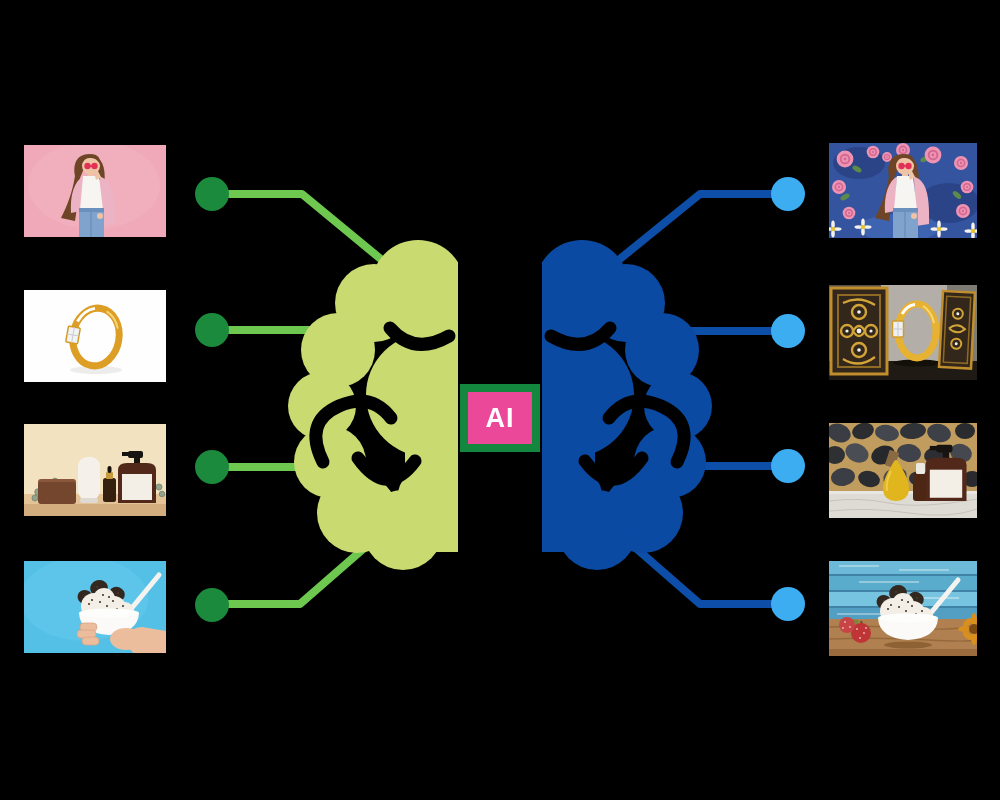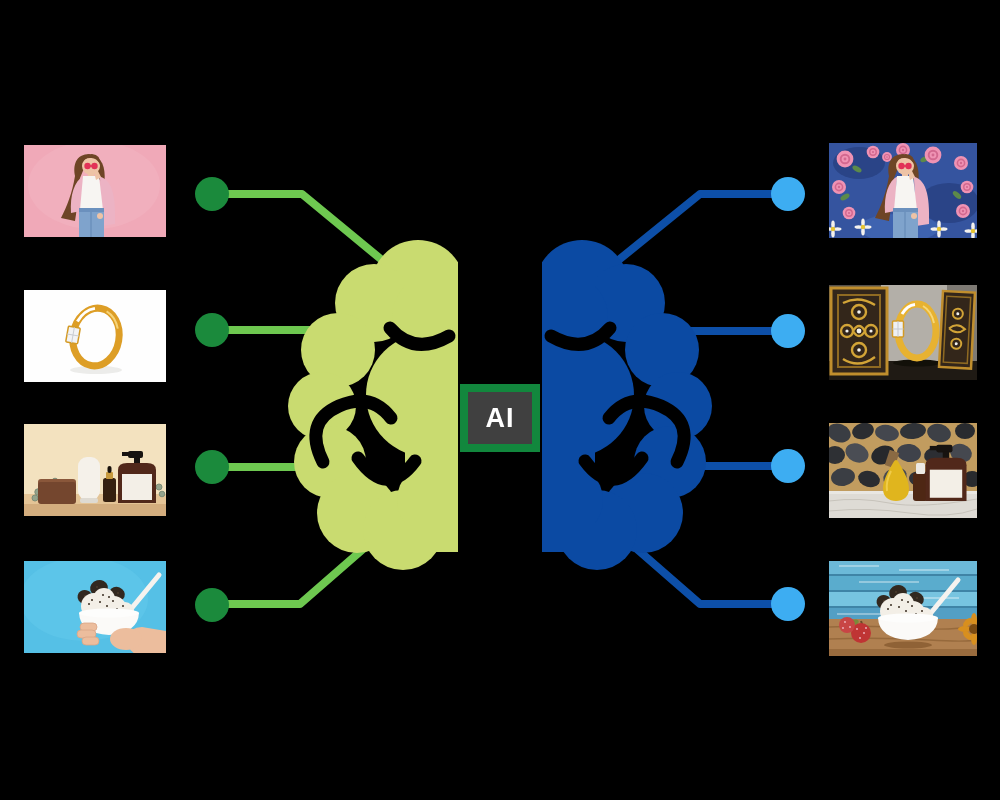--- a/index.html
+++ b/index.html
@@ -4,21 +4,21 @@
 <style>
   html,body{margin:0;padding:0;background:#000;}
   #canvas{position:relative;width:1000px;height:800px;background:#000;overflow:hidden;
           font-family:"Liberation Sans", sans-serif;}
   .layer{position:absolute;inset:0;width:1000px;height:800px;}
   .photo{position:absolute;overflow:hidden;display:block;margin:0;padding:0;}
   .photo svg{display:block;}
   .photo-left{left:24px;width:142px;height:92px;}
   .photo-right{left:829px;width:148px;height:95px;}
   #ai-chip{position:absolute;left:460px;top:384px;width:80px;height:68px;
-           box-sizing:border-box;border:8px solid #12873d;background:#404040;
+           box-sizing:border-box;border:8px solid #12873d;background:#ec4899;
            display:flex;align-items:center;justify-content:center;}
   #ai-chip span{color:#ffffff;font-weight:bold;font-size:27px;letter-spacing:1px;}
   #defs-holder{position:absolute;width:0;height:0;overflow:hidden;}
 </style>
 </head>
 <body>
 
 <div id="canvas">
 
   <svg id="defs-holder" aria-hidden="true">

